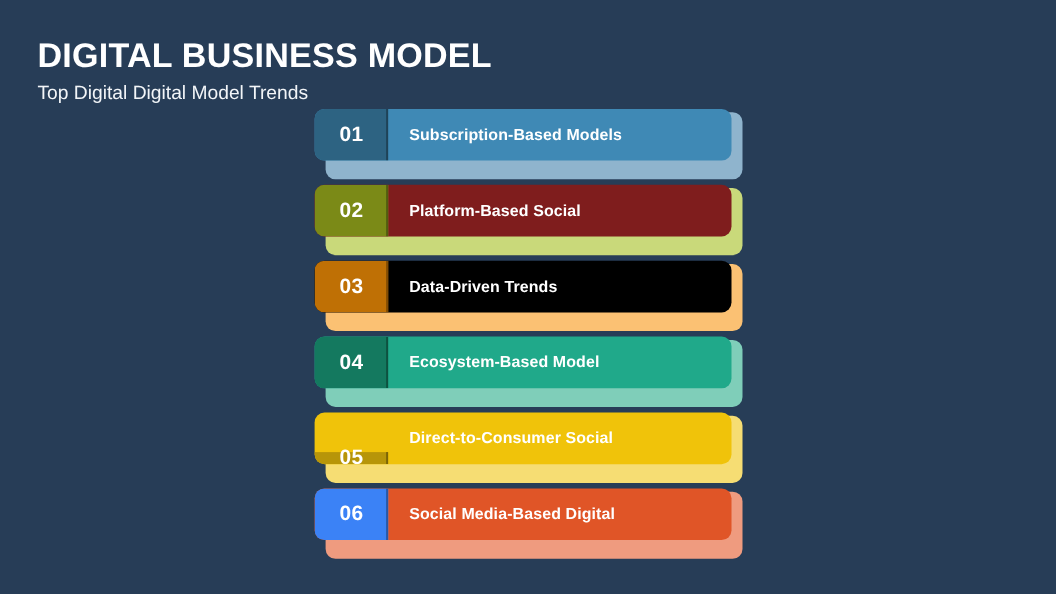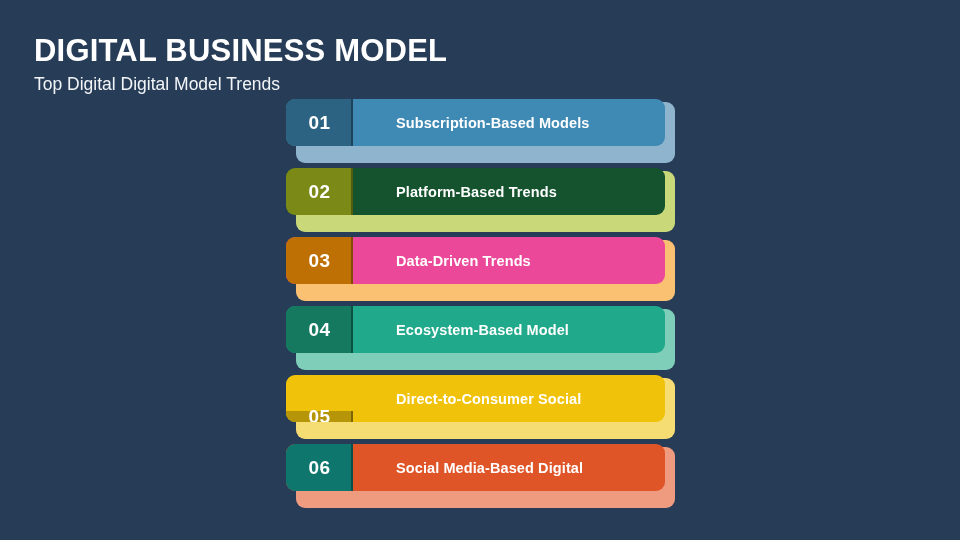--- a/index.html
+++ b/index.html
@@ -90,21 +90,21 @@
     font-size: 19px;
     font-weight: bold;
     letter-spacing: 0.4px;
     box-shadow: inset -2px 0 0 rgba(0,0,0,0.32);
   }
 
   .row-label {
     flex: 1 1 auto;
     display: flex;
     align-items: center;
-    padding-left: 43px;
+    padding-left: 19px;
     color: #ffffff;
     font-size: 14.5px;
     font-weight: bold;
     letter-spacing: 0.1px;
     white-space: nowrap;
     text-align: center;
   }
 </style>
 </head>
 <body style="background: rgb(39, 61, 87);">
@@ -121,30 +121,30 @@
         <div class="row-shadow" style="background: rgb(143, 180, 205);"></div>
         <div class="row-bar" style="background: rgb(63, 137, 181);">
           <div class="row-num" style="background: rgb(45, 99, 130);">
             <span>01</span>
           </div>
           <div class="row-label">Subscription-Based Models</div>
         </div>
       </div>
       <div class="row">
         <div class="row-shadow" style="background: rgb(201, 217, 122);"></div>
-        <div class="row-bar" style="background: #14532d;">
+        <div class="row-bar" style="background: #7f1d1d;">
           <div class="row-num" style="background: rgb(123, 138, 23);">
             <span>02</span>
           </div>
-          <div class="row-label">Platform-Based Trends</div>
+          <div class="row-label">Platform-Based Social</div>
         </div>
       </div>
       <div class="row">
         <div class="row-shadow" style="background: rgb(251, 193, 115);"></div>
-        <div class="row-bar" style="background: #ec4899;">
+        <div class="row-bar" style="background: #000000;">
           <div class="row-num" style="background: rgb(191, 112, 5);">
             <span>03</span>
           </div>
           <div class="row-label">Data-Driven Trends</div>
         </div>
       </div>
       <div class="row">
         <div class="row-shadow" style="background: rgb(127, 206, 185);"></div>
         <div class="row-bar" style="background: rgb(32, 169, 138);">
           <div class="row-num" style="background: rgb(20, 121, 95);">
@@ -158,21 +158,21 @@
         <div class="row-bar" style="background: rgb(240, 195, 10);">
           <div class="row-num" style="background: rgb(183, 149, 9); margin-top: 36px;">
             <span>05</span>
           </div>
           <div class="row-label">Direct-to-Consumer Social</div>
         </div>
       </div>
       <div class="row">
         <div class="row-shadow" style="background: rgb(239, 155, 127);"></div>
         <div class="row-bar" style="background: rgb(224, 85, 39);">
-          <div class="row-num" style="background: #0f766e;">
+          <div class="row-num" style="background: #3b82f6;">
             <span>06</span>
           </div>
           <div class="row-label">Social Media-Based Digital</div>
         </div>
       </div>
     </div>
 
 </div>
 
 </body></html>

